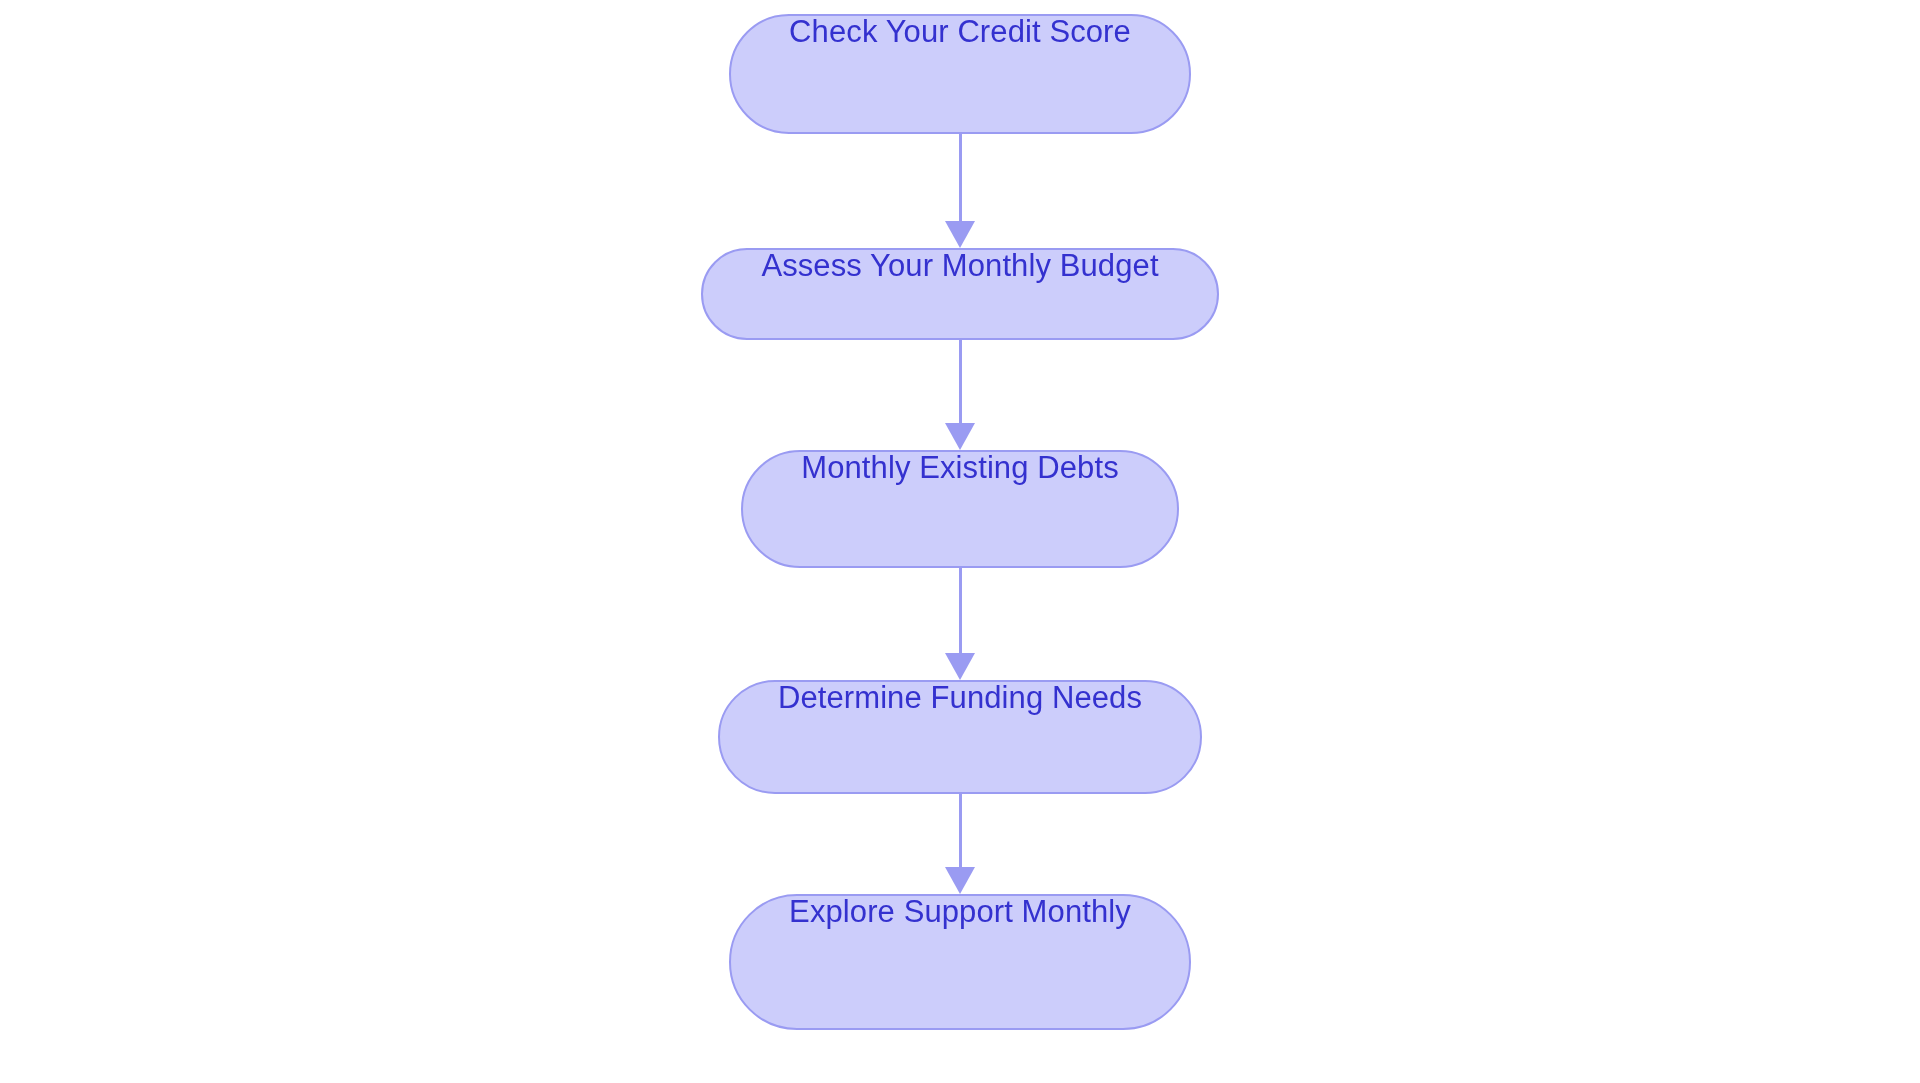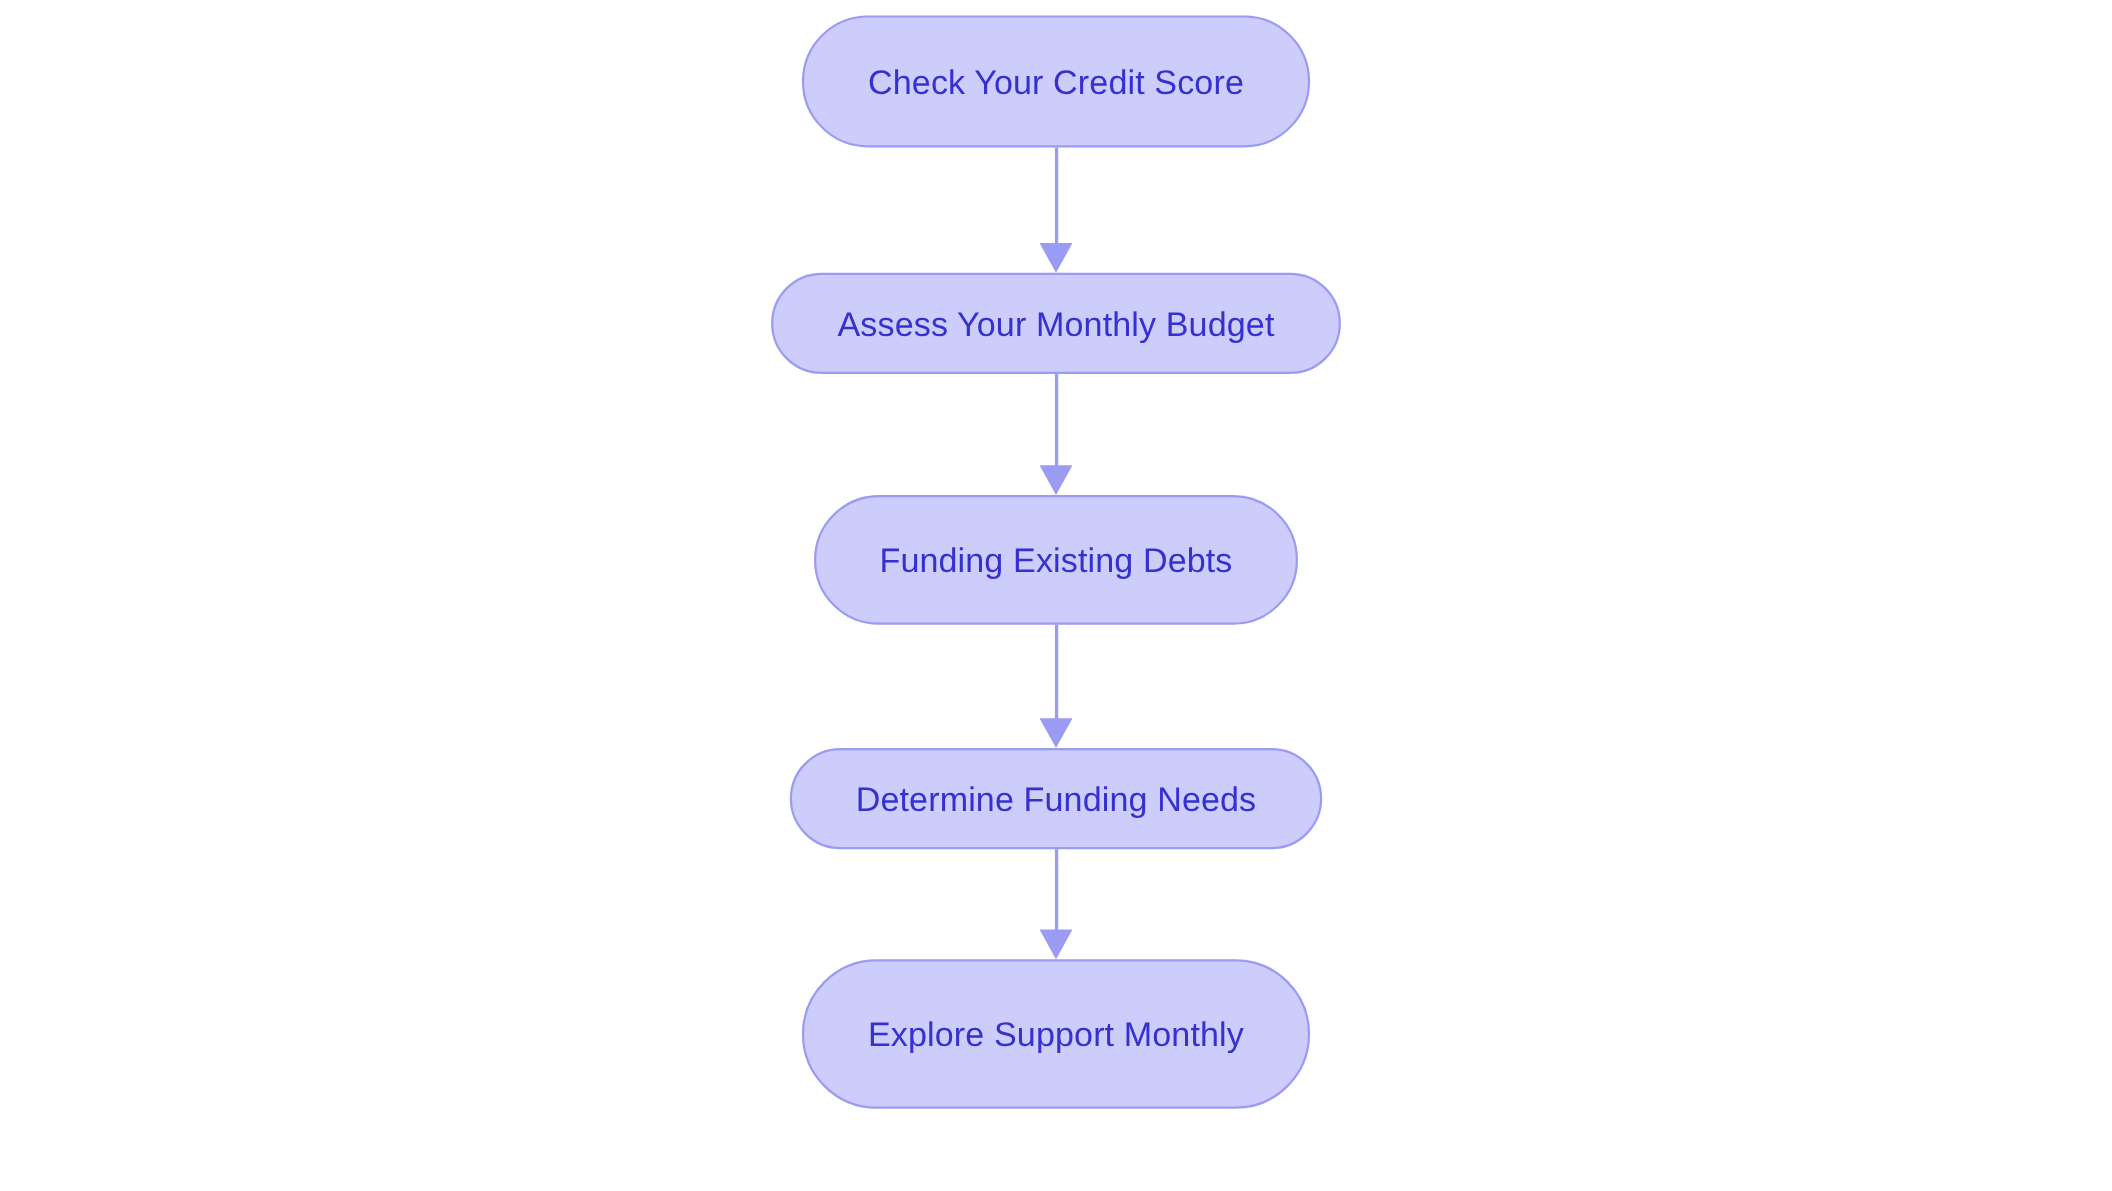--- a/index.html
+++ b/index.html
@@ -31,21 +31,20 @@
     display: flex;
     flex-direction: column;
     align-items: center;
     justify-content: flex-start;
   }
 
   
   .node {
     box-sizing: border-box;
     display: flex;
-    align-items: center;
     justify-content: center;
     background: #cccdfb;
     border: 2px solid #9a9bf2;
     border-radius: 999px;
     color: #3431cf;
     font-size: 31px;
     font-weight: 400;
     letter-spacing: 0.1px;
     line-height: 1;
     white-space: nowrap;
@@ -54,21 +53,21 @@
 
   .node-label {
     display: block;
     text-align: center;
   }
 
   
   .node-0 { height: 120px; min-width: 432px; margin-top: 14px; }
   .node-1 { height: 92px; min-width: 492px; }
   .node-2 { height: 118px; min-width: 424px; }
-  .node-3 { height: 92px; min-width: 456px; }
+  .node-3 { height: 114px; min-width: 456px; }
   .node-4 { height: 136px; min-width: 460px; }
 
   
   .connector {
     position: relative;
     width: 36px;
     display: flex;
     flex-direction: column;
     align-items: center;
     justify-content: flex-start;
@@ -111,21 +110,21 @@
     <div class="node node-1">
       <span class="node-label">Assess Your Monthly Budget</span>
     </div>
 
     <div class="connector connector-1">
       <div class="connector-line"></div>
       <div class="connector-arrow"></div>
     </div>
 
     <div class="node node-2">
-      <span class="node-label">Funding Existing Debts</span>
+      <span class="node-label">Monthly Existing Debts</span>
     </div>
 
     <div class="connector connector-2">
       <div class="connector-line"></div>
       <div class="connector-arrow"></div>
     </div>
 
     <div class="node node-3">
       <span class="node-label">Determine Funding Needs</span>
     </div>

